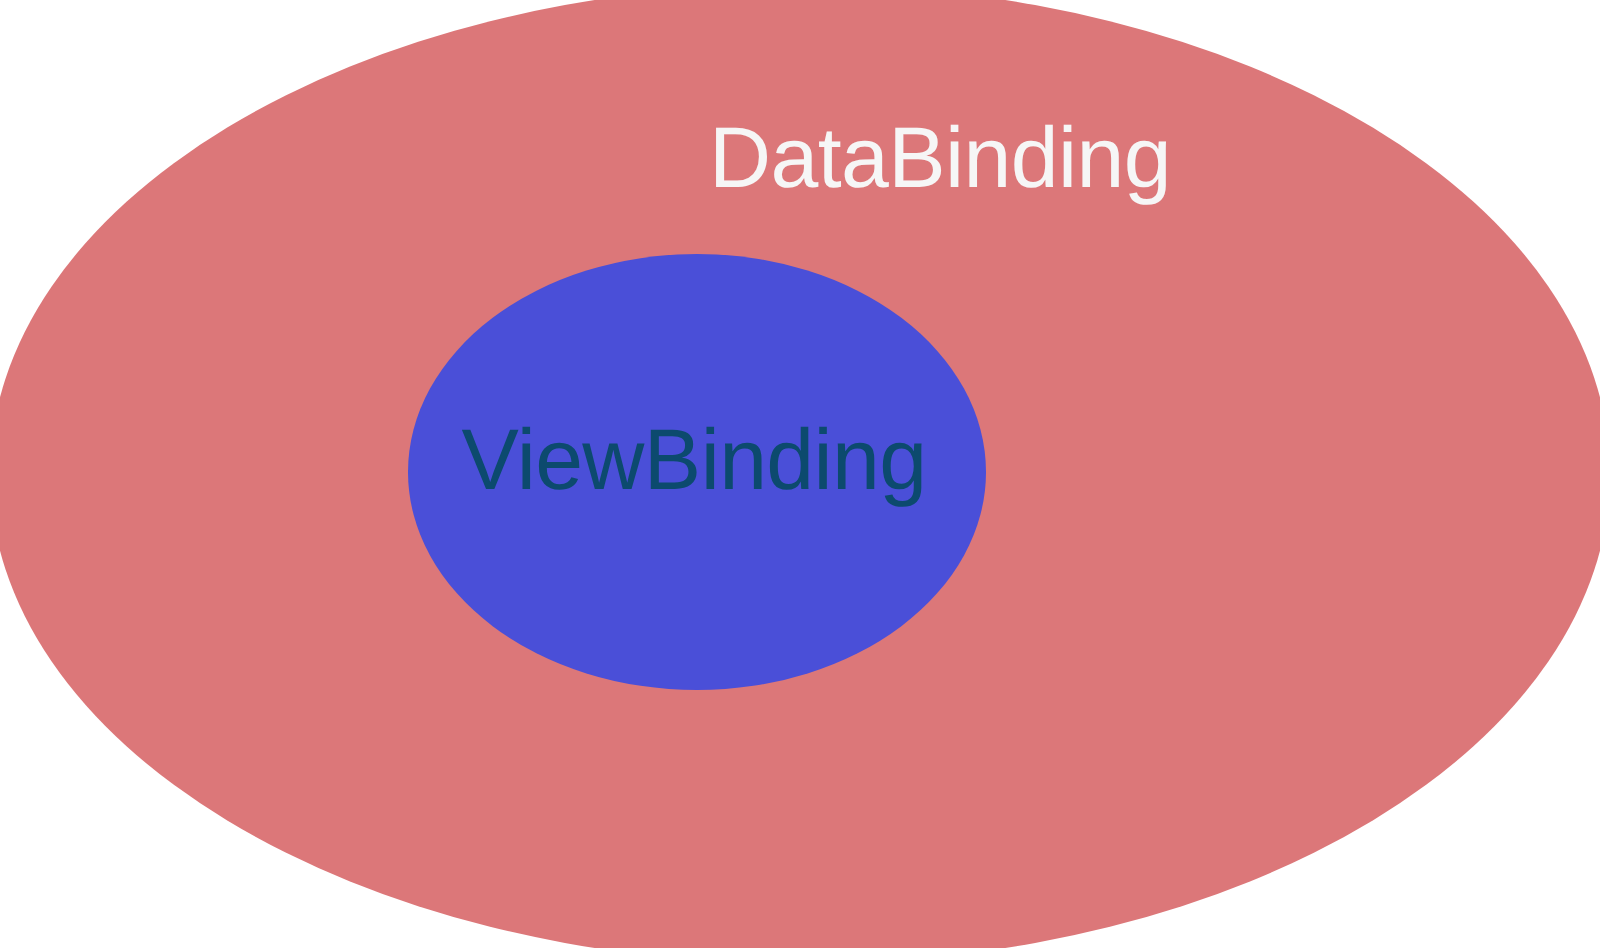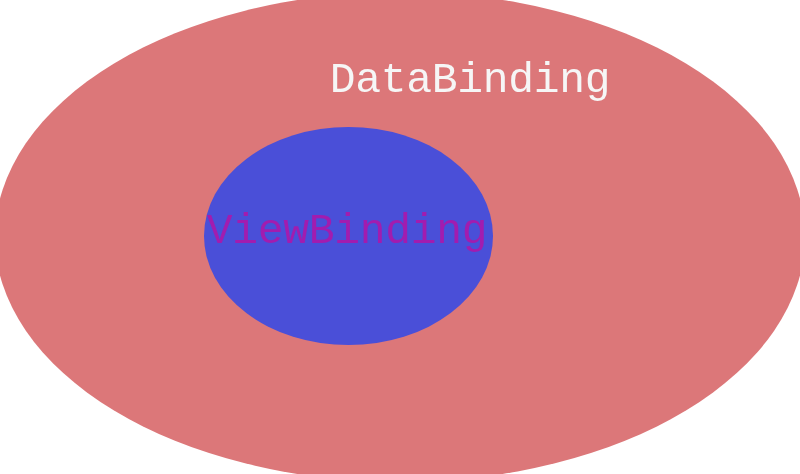--- a/index.html
+++ b/index.html
@@ -6,21 +6,21 @@
     margin: 0;
     padding: 0;
     background: #ffffff;
   }
   .stage {
     position: relative;
     width: 800px;
     height: 474px;
     overflow: hidden;
     background: #ffffff;
-    font-family: Liberation Mono, monospace;
+    font-family: Liberation Sans, sans-serif;
   }
   .ellipse {
     position: absolute;
     border-radius: 50%;
   }
   .outer-ellipse {
     left: -5px;
     top: -8px;
     width: 810px;
     height: 490px;
@@ -52,14 +52,14 @@
 </head>
 <body>
 
 <div class="stage">
   <div class="ellipse outer-ellipse" style="background-color: rgb(220, 119, 121);"></div>
 
   <div class="ellipse inner-ellipse" style="background-color: rgb(74, 79, 216);"></div>
 
   <div class="set-label outer-label" style="color: rgb(246, 246, 246);">DataBinding</div>
 
-  <div class="set-label inner-label" style="color: #a21caf;">ViewBinding</div>
+  <div class="set-label inner-label" style="color: #0c4a6e;">ViewBinding</div>
 </div>
 
 </body></html>

